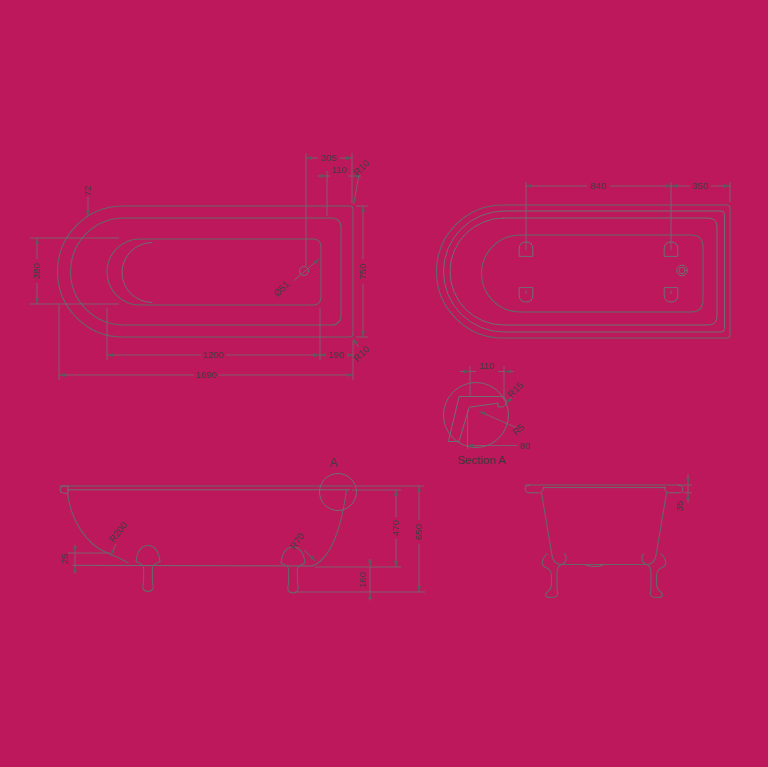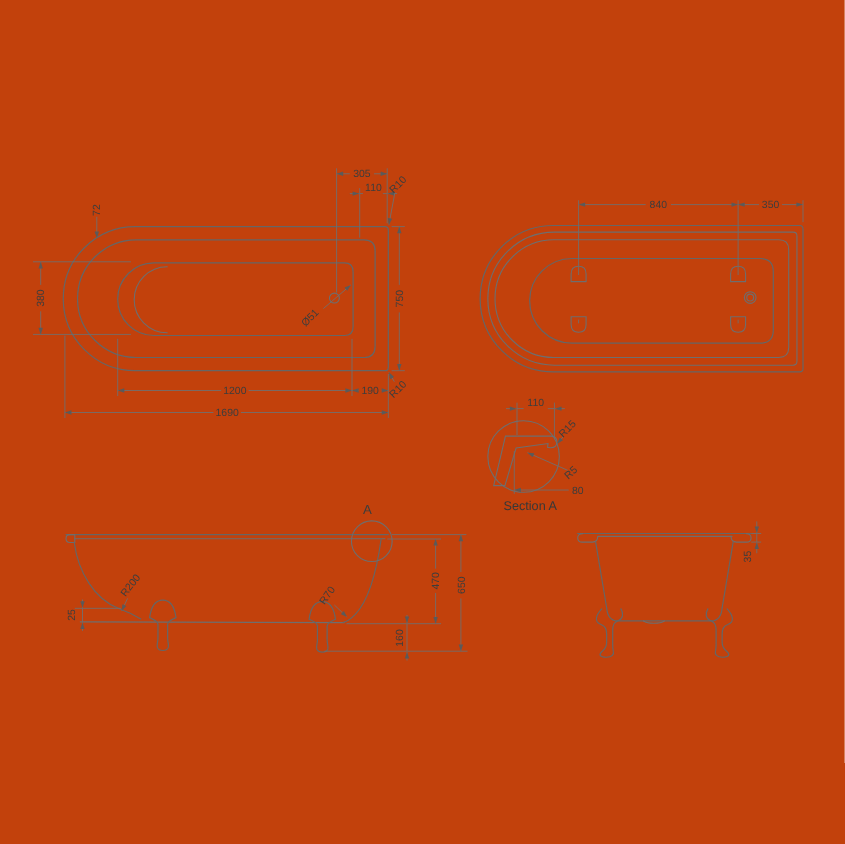--- a/index.html
+++ b/index.html
@@ -1,16 +1,16 @@
 <!DOCTYPE html>
 <html><head>
 <meta charset="utf-8">
 <style>
   html,body{margin:0;padding:0;background:#ffffff;}
-  .canvas{position:relative;width:768px;height:767px;background:#c2410c;overflow:hidden;
+  .canvas{position:relative;width:768px;height:767px;background:#be185d;overflow:hidden;
           font-family:"Liberation Sans", sans-serif;}
   svg{display:block;}
   .o{stroke:#666666;stroke-width:1.1;fill:none;stroke-linecap:round;}
   .o2{stroke:#6e6e6e;stroke-width:1;fill:none;stroke-linecap:round;}
   .d{stroke:#6f6f6f;stroke-width:0.8;fill:none;stroke-linecap:butt;}
   .hatchfill{stroke:#5f5f5f;stroke-width:0.9;}
   text{fill:#3d3d3d;font-size:9.5px;font-family:"Liberation Sans", sans-serif;}
   text.big{font-size:12px;}
   text.title{font-size:11.5px;fill:#383838;}
 </style>

